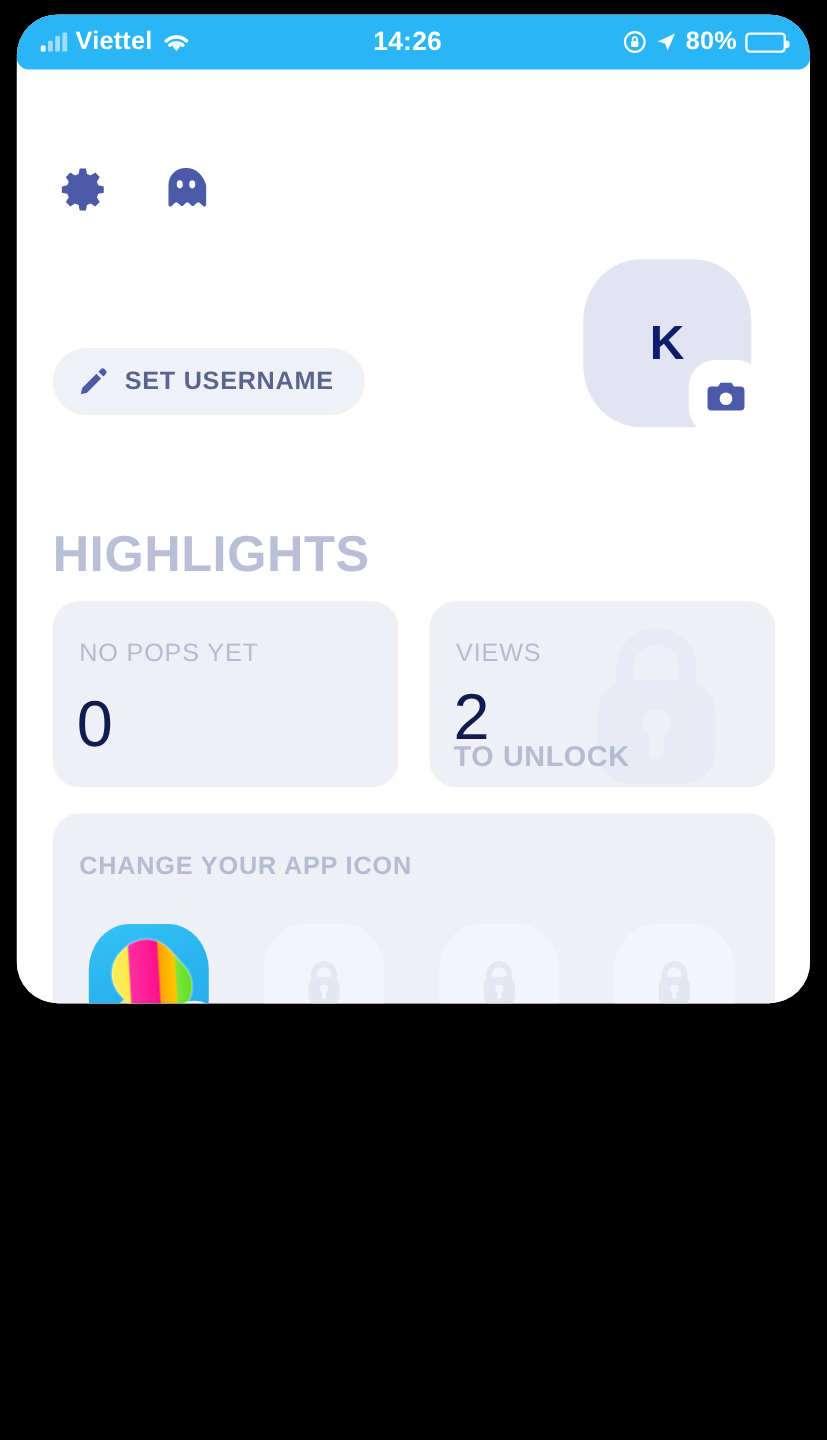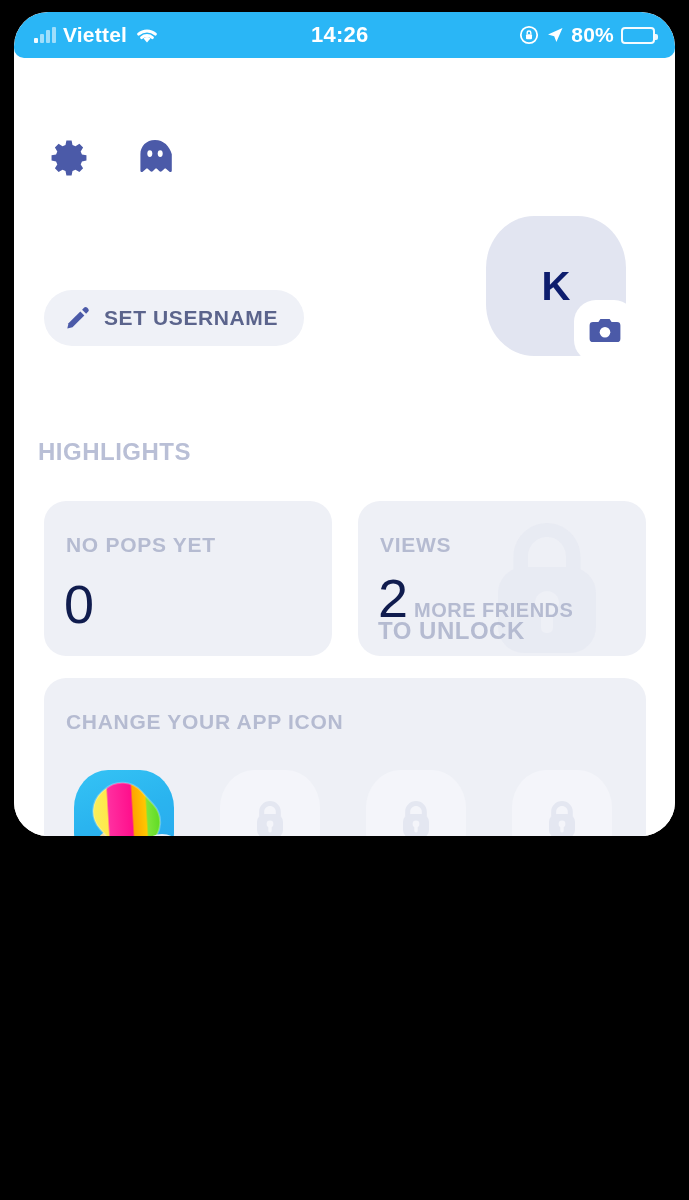--- a/index.html
+++ b/index.html
@@ -118,36 +118,36 @@
     position: absolute; right: -10px; bottom: -6px;
     width: 62px; height: 62px;
     background: #ffffff;
     border-radius: 22px;
     display: flex; align-items: center; justify-content: center;
     cursor: pointer;
   }
 
   
   #highlights-heading {
-    position: absolute; left: 24px; top: 380px;
-    font-size: 24px; font-weight: bold; color: #b9bfd6; letter-spacing: .5px;
+    position: absolute; left: 30px; top: 380px;
+    font-size: 42px; font-weight: bold; color: #b9bfd6; letter-spacing: .5px;
   }
 
   
   .stat-card {
     position: absolute;
     background: #eef0f6;
     border-radius: 22px;
     overflow: hidden;
   }
   #pops-card { left: 30px; top: 443px; width: 288px; height: 155px; }
   #views-card { left: 344px; top: 443px; width: 288px; height: 155px; }
   .stat-label {
     position: absolute; left: 22px; top: 32px;
-    font-size: 21px; font-weight: bold; color: #b5bbd1; letter-spacing: .7px;
+    font-size: 21px; font-weight: normal; color: #b5bbd1; letter-spacing: .7px;
   }
   #pops-value {
     position: absolute; left: 20px; top: 76px;
     font-size: 54px; font-weight: 300; color: #101c4e; line-height: 1;
   }
   #views-inline {
     position: absolute; left: 20px; top: 70px;
     display: flex; align-items: baseline; gap: 6px;
   }
   #views-value { font-size: 54px; font-weight: 300; color: #101c4e; line-height: 1; }
@@ -350,21 +350,20 @@
           <svg width="150" height="150" viewBox="0 0 150 150">
             <path fill="#e4e7f1" d="M75 14c-18.5 0-33.5 15-33.5 33.5V62h14.5V47.5C56 36.7 64.6 28 75 28s19 8.7 19 19.5V62h14.5V47.5C108.5 29 93.5 14 75 14z"></path>
             <rect x="26" y="58" width="98" height="86" rx="26" fill="#e4e7f1"></rect>
             <circle cx="75" cy="94" r="12" fill="#eef0f6"></circle>
             <rect x="69" y="98" width="12" height="26" rx="5" fill="#eef0f6"></rect>
           </svg>
         </div>
         <div class="stat-label">VIEWS</div>
         <div id="views-inline">
           <span id="views-value">2</span>
-          <span id="views-sub1">MORE FRIENDS</span>
         </div>
         <div id="views-sub2">TO UNLOCK</div>
       </div>
 
       <div id="app-icon-card">
         <div id="app-icon-card-title">CHANGE YOUR APP ICON</div>
         <div id="app-icon-row">
 
           <div class="app-icon-slot selected">
             <div class="popsicle-clip">

